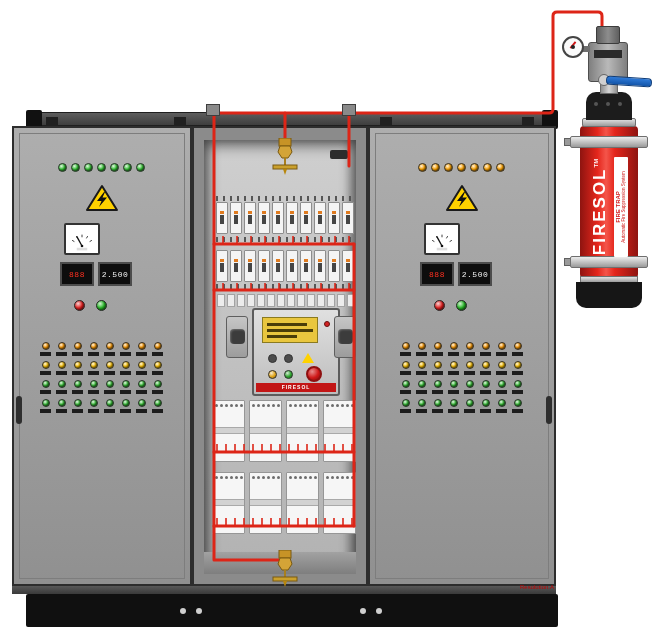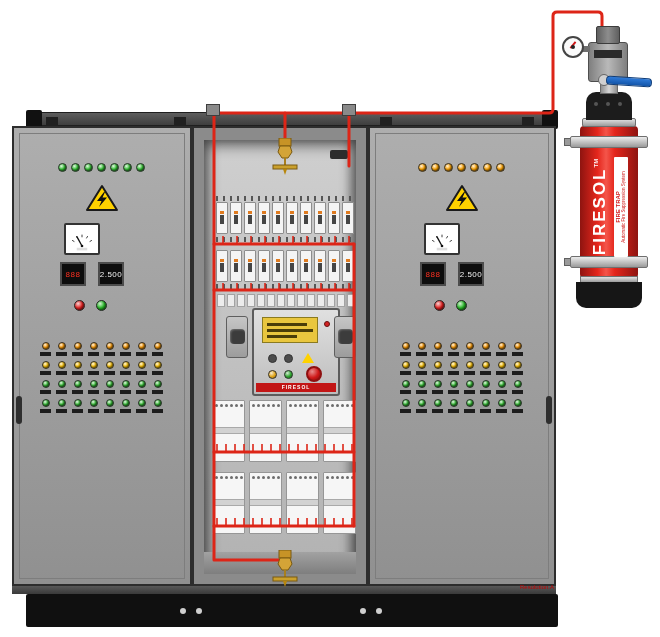--- a/index.html
+++ b/index.html
@@ -10,21 +10,21 @@
   .door{position:absolute;top:126px;height:460px;background:linear-gradient(180deg,#aeaeae,#909090);border:2px solid #2d2d2d}
   .door .bevel{position:absolute;inset:5px;border:1px solid #7d7d7d;pointer-events:none}
   .led{width:9px;height:9px;border-radius:50%;border:1px solid #2f2f2f;box-shadow:inset -1px -1px 2px rgba(0,0,0,.55)}
   .led.sm{width:8px;height:8px}
   .led-row{display:flex;gap:4px}
   .ind-grid{display:flex;flex-direction:column;gap:5px}
   .ind-row{display:flex;gap:7px}
   .ind-cell{display:flex;flex-direction:column;align-items:center;width:9px}
   .ind-label{width:11px;height:4px;background:#1d1d1d;margin-top:2px}
   .ameter{position:absolute;width:36px;height:32px;background:#fff;border:2px solid #333;border-radius:2px}
-  .digital{position:absolute;width:26px;height:24px;background:#0d0d0d;border:2px solid #4c4c4c;display:flex;align-items:center;justify-content:center;font-family:Liberation Sans, sans-serif;font-size:8px;letter-spacing:.5px}
+  .digital{position:absolute;width:34px;height:24px;background:#0d0d0d;border:2px solid #4c4c4c;display:flex;align-items:center;justify-content:center;font-family:Liberation Mono, monospace;font-size:8px;letter-spacing:.5px}
   .pilot{position:absolute;width:11px;height:11px;border-radius:50%;border:1px solid #282828;box-shadow:inset -1px -1px 2px rgba(0,0,0,.5)}
   .handle{position:absolute;width:6px;height:28px;background:#2e2e2e;border-radius:3px}
   .dotstrip{position:absolute;height:5px;background:repeating-linear-gradient(90deg,#565656 0 2px,transparent 2px 7px)}
   .brk-row{position:absolute;display:flex;gap:2px}
   .breaker{width:12px;height:32px;background:#f4f4f4;border:1px solid #8d8d8d;position:relative;border-radius:1px}
   .breaker::before{content:"";position:absolute;left:3px;top:8px;width:4px;height:3px;background:#e07b1f}
   .breaker::after{content:"";position:absolute;left:3px;top:12px;width:4px;height:9px;background:#454545}
   .term-row{position:absolute;display:flex;gap:2px}
   .tcell{width:8px;height:13px;background:#ececec;border:1px solid #a3a3a3}
   .cont-row{position:absolute;display:flex;gap:4px}

